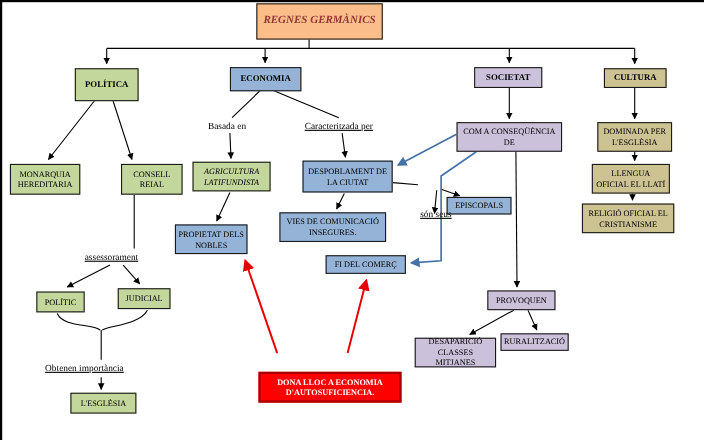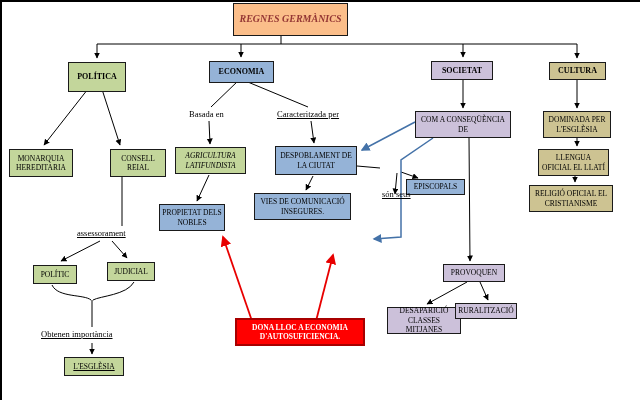--- a/index.html
+++ b/index.html
@@ -24,36 +24,36 @@
   #n-title{left:233px;top:3px;width:115px;height:33px;
            font:bold italic 10px/1.25 "Liberation Serif",serif;color:#943634;}
   #n-politica{left:68px;top:62px;width:58px;height:30px;}
   #n-economia{left:209px;top:61px;width:65px;height:22px;}
   #n-societat{left:431px;top:61px;width:62px;height:19px;}
   #n-cultura{left:549px;top:62px;width:57px;height:18px;}
   #n-monarquia{left:9px;top:149px;width:64px;height:28px;}
   #n-consell{left:94px;top:149px;width:56px;height:28px;margin-left:16px;}
   #n-politic{left:33px;top:265px;width:44px;height:19px;}
   #n-judicial{left:107px;top:262px;width:48px;height:19px;}
-  #n-esglesia{left:64px;top:357px;width:60px;height:19px;text-decoration:underline;}
+  #n-esglesia{left:64px;top:357px;width:60px;height:19px;}
   #n-agricultura{left:175px;top:147px;width:71px;height:27px;font-style:italic;}
   #n-propietat{left:159px;top:204px;width:66px;height:27px;}
   #n-despoblament{left:275px;top:146px;width:82px;height:29px;}
   #n-vies{left:254px;top:193px;width:97px;height:27px;}
   #n-episcopals{left:406px;top:179px;width:59px;height:16px;}
   #n-administratives{left:355px;top:197px;width:80px;height:16px;}
   #n-fi-comerc{left:296px;top:232px;width:73px;height:17px;}
   #n-consequencia{left:415px;top:111px;width:96px;height:27px;}
   #n-provoquen{left:443px;top:264px;width:62px;height:18px;}
-  #n-desaparicio{left:377px;top:307px;width:74px;height:27px;margin-left:10px;}
+  #n-desaparicio{left:377px;top:307px;width:74px;height:27px;}
   #n-ruralitzacio{left:455px;top:303px;width:62px;height:16px;}
   #n-dominada{left:543px;top:111px;width:68px;height:27px;}
   #n-llengua{left:538px;top:149px;width:71px;height:27px;}
   #n-religio{left:529px;top:185px;width:84px;height:27px;}
-  #n-dona-lloc{left:235px;top:318px;width:130px;height:28px;font-size:7.5px;}
+  #n-dona-lloc{left:235px;top:338px;width:130px;height:28px;font-size:7.5px;}
 
   #a-basada{left:189px;top:110px;}
   #a-caracteritzada{left:277px;top:110px;}
   #a-assessorament{left:77px;top:229px;}
   #a-son-seus{left:382px;top:162px;margin-top:28px;}
   #a-obtenen{left:41px;top:330px;}
 </style>
 </head>
 <body>
 
@@ -128,20 +128,21 @@
   <div class="node green" id="n-consell">CONSELL REIAL</div>
   <div class="node green" id="n-politic">POLÍTIC</div>
   <div class="node green" id="n-judicial">JUDICIAL</div>
   <div class="node green" id="n-esglesia">L'ESGLÈSIA</div>
 
   <div class="node green" id="n-agricultura">AGRICULTURA LATIFUNDISTA</div>
   <div class="node blue" id="n-propietat">PROPIETAT DELS NOBLES</div>
   <div class="node blue" id="n-despoblament">DESPOBLAMENT DE LA CIUTAT</div>
   <div class="node blue" id="n-vies">VIES DE COMUNICACIÓ INSEGURES.</div>
   <div class="node blue" id="n-episcopals">EPISCOPALS</div>
+  <div class="node blue" id="n-fi-comerc">FI DEL COMERÇ</div>
 
   <div class="node lavender" id="n-consequencia">COM A CONSEQÜÈNCIA DE</div>
   <div class="node lavender" id="n-provoquen">PROVOQUEN</div>
   <div class="node lavender" id="n-desaparicio">DESAPARICIÓ CLASSES MITJANES</div>
   <div class="node lavender" id="n-ruralitzacio">RURALITZACIÓ</div>
 
   <div class="node tan" id="n-dominada">DOMINADA PER L'ESGLÈSIA</div>
   <div class="node tan" id="n-llengua">LLENGUA OFICIAL EL LLATÍ</div>
   <div class="node tan" id="n-religio">RELIGIÓ OFICIAL EL CRISTIANISME</div>
 

